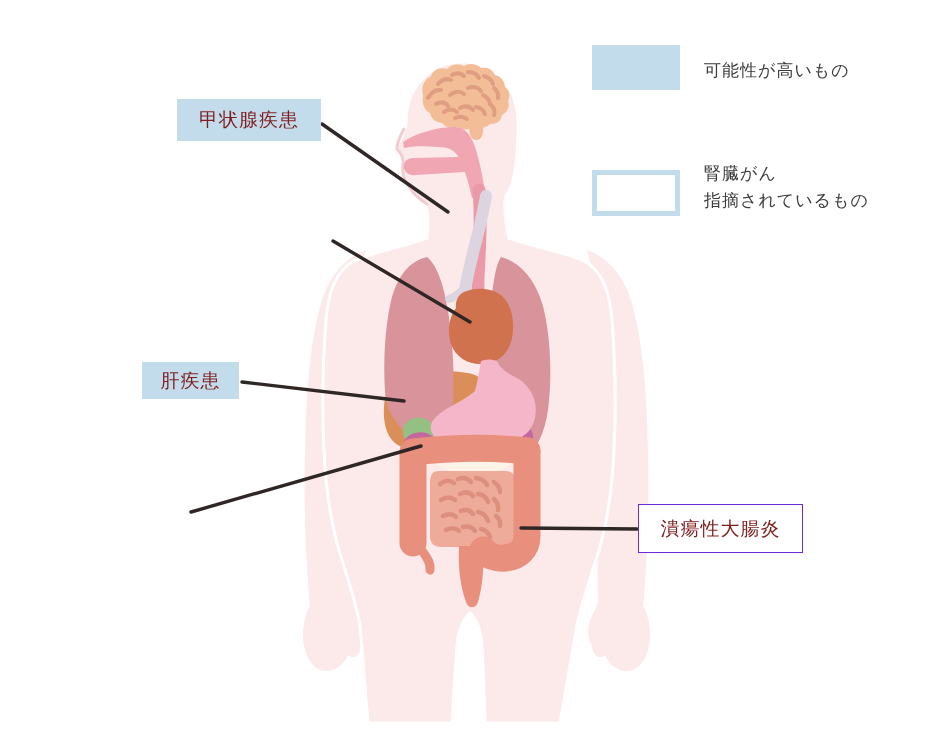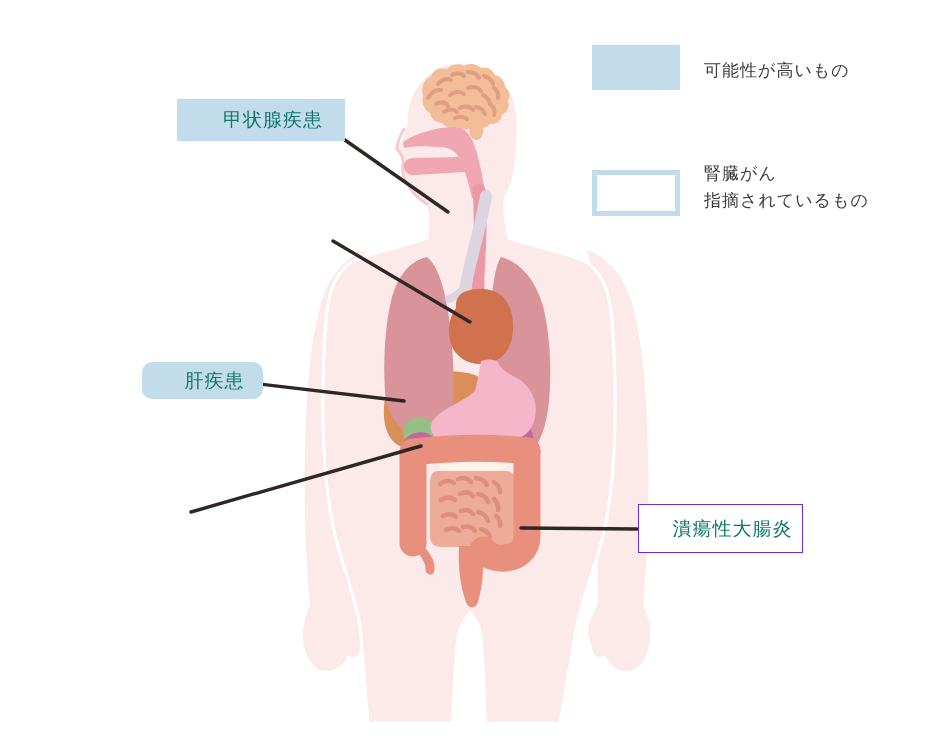--- a/index.html
+++ b/index.html
@@ -1,23 +1,23 @@
 <!DOCTYPE html>
 <html><head>
 <meta charset="utf-8">
 <style>
   html,body{margin:0;padding:0;background:#fff;}
   #canvas{position:relative;width:950px;height:750px;background:#ffffff;overflow:hidden;
           font-family:"Liberation Sans","DejaVu Sans",sans-serif;}
   #body-svg{position:absolute;left:0;top:0;}
-  .tag{position:absolute;background:#c3dcec;color:#0f766e;font-size:19px;letter-spacing:1px;
-       display:flex;align-items:center;justify-content:center;white-space:nowrap;padding-left:24px;}
+  .tag{position:absolute;background:#c3dcec;color:#7f1d1d;font-size:19px;letter-spacing:1px;
+       display:flex;align-items:center;justify-content:center;white-space:nowrap;}
   #tag-thyroid{left:177px;top:99px;width:144px;height:42px;}
   #tag-cholesterol{left:55px;top:217px;width:276px;height:42px;}
-  #tag-liver{left:142px;top:362px;width:97px;height:37px;border-radius:10px;}
+  #tag-liver{left:142px;top:362px;width:97px;height:37px;}
   #tag-kidney{left:88px;top:494px;width:103px;height:46px;}
   #tag-colitis{left:638px;top:504px;width:165px;height:49px;background:#ffffff;
                border:1px solid #6d28d9;box-sizing:border-box;}
   .swatch{position:absolute;}
   #swatch-high{left:592px;top:45px;width:88px;height:45px;background:#c3dcec;}
   #swatch-suspected{left:592px;top:170px;width:88px;height:46px;background:#ffffff;
                     border:5px solid #c3dcec;box-sizing:border-box;}
   .legend-text{position:absolute;color:#3a3a3a;font-size:17px;letter-spacing:1px;line-height:27px;}
   #legend-text-high{left:704px;top:57px;}
   #legend-text-suspected{left:704px;top:160px;}

